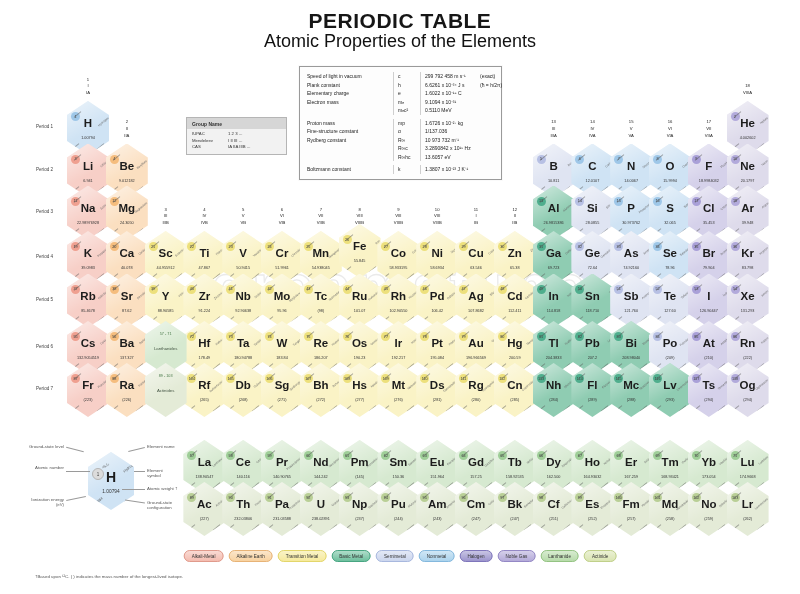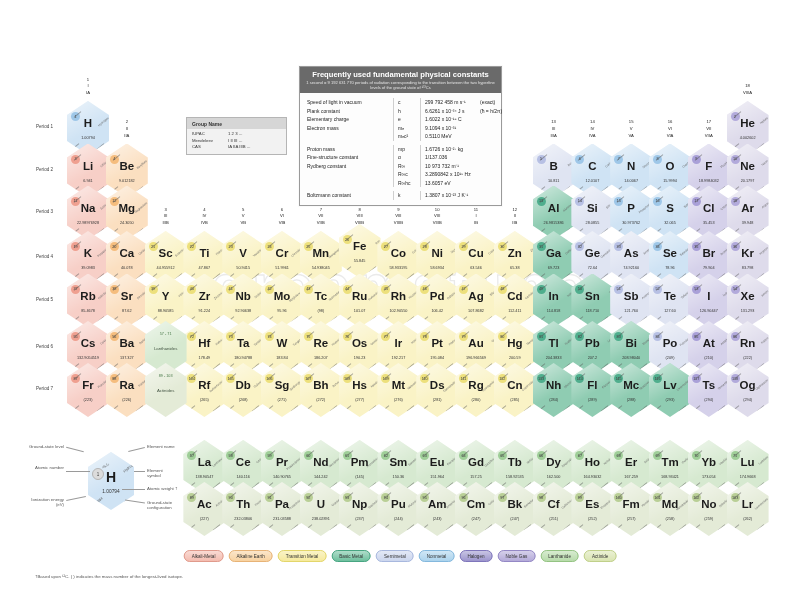--- a/index.html
+++ b/index.html
@@ -65,28 +65,26 @@
   
   .footnote{left:35px;top:574px;font-size:4.4px;color:#555;}
   .wm{left:50%;top:250px;transform:translateX(-50%);font-size:62px;font-weight:bold;
       letter-spacing:3px;color:transparent;-webkit-text-stroke:1.3px rgba(150,150,150,.20);}
 </style>
 </head>
 <body>
 
 <div id="stage">
 
+  <div class="abs title-main">PERIODIC TABLE</div>
+  <div class="abs title-sub">Atomic Properties of the Elements</div>
 
   <div class="abs wm">dreamstime</div>
 
   <div class="abs cbox">
-    <div class="cbox-head">
-      <div class="cbox-title">Frequently used fundamental physical constants</div>
-      <div class="cbox-sub">1 second = 9 192 631 770 periods of radiation corresponding to the transition between the two hyperfine levels of the ground state of ¹³³Cs</div>
-    </div>
     <div class="cbox-body" id="cbox-body">
         <div class="crow">
           <span>Speed of light in vacuum</span>
     <span class="cs">c</span>
     <span class="cv">299 792 458 m s⁻¹</span>
     <span class="cn">(exact)</span>
         </div>
         <div class="crow">
           <span>Plank constant</span>
     <span class="cs">h</span>

